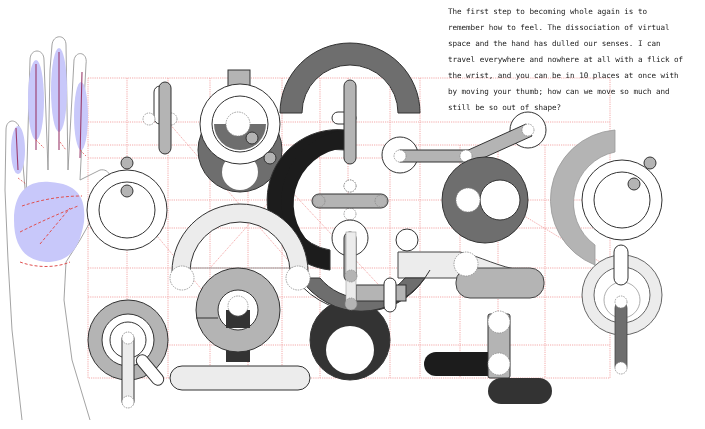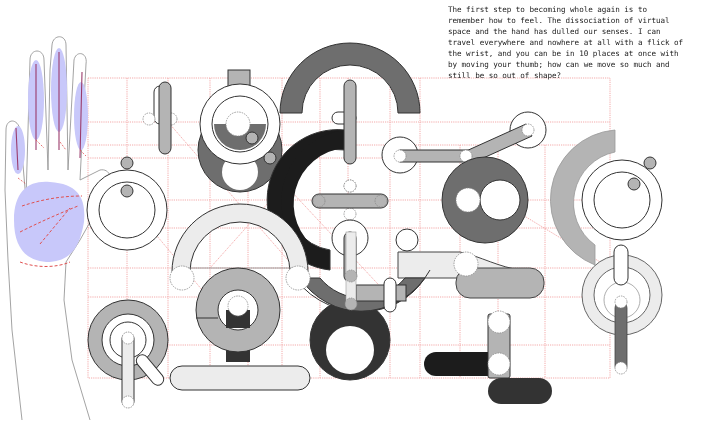--- a/index.html
+++ b/index.html
@@ -1,21 +1,21 @@
 <!DOCTYPE html>
 <html><head>
   <meta charset="utf-8">
   <style>
     html, body { margin: 0; padding: 0; background: #ffffff; }
     body { width: 705px; height: 429px; position: relative; overflow: hidden; font-family: "DejaVu Sans", sans-serif; }
     #art { position: absolute; left: 0; top: 0; width: 705px; height: 429px; }
     .essay {
       position: absolute; left: 448px; top: 4px; width: 257px;
       font-family: "DejaVu Sans Mono", "Liberation Mono", monospace;
-      font-size: 7.6px; line-height: 11px; color: #222;
+      font-size: 7.6px; line-height: 16px; color: #222;
       white-space: pre-line; letter-spacing: -0.05px;
     }
     .g { fill: none; stroke: #f2a0a0; stroke-width: 0.9; stroke-dasharray: 1.2 1; }
     .o { stroke: #333; stroke-width: 1; }
     .od { stroke: #888; stroke-width: 0.8; stroke-dasharray: 1.5 1; }
   </style>
 </head>
 <body>
 
 <svg id="art" viewBox="0 0 705 429" xmlns="http://www.w3.org/2000/svg">

